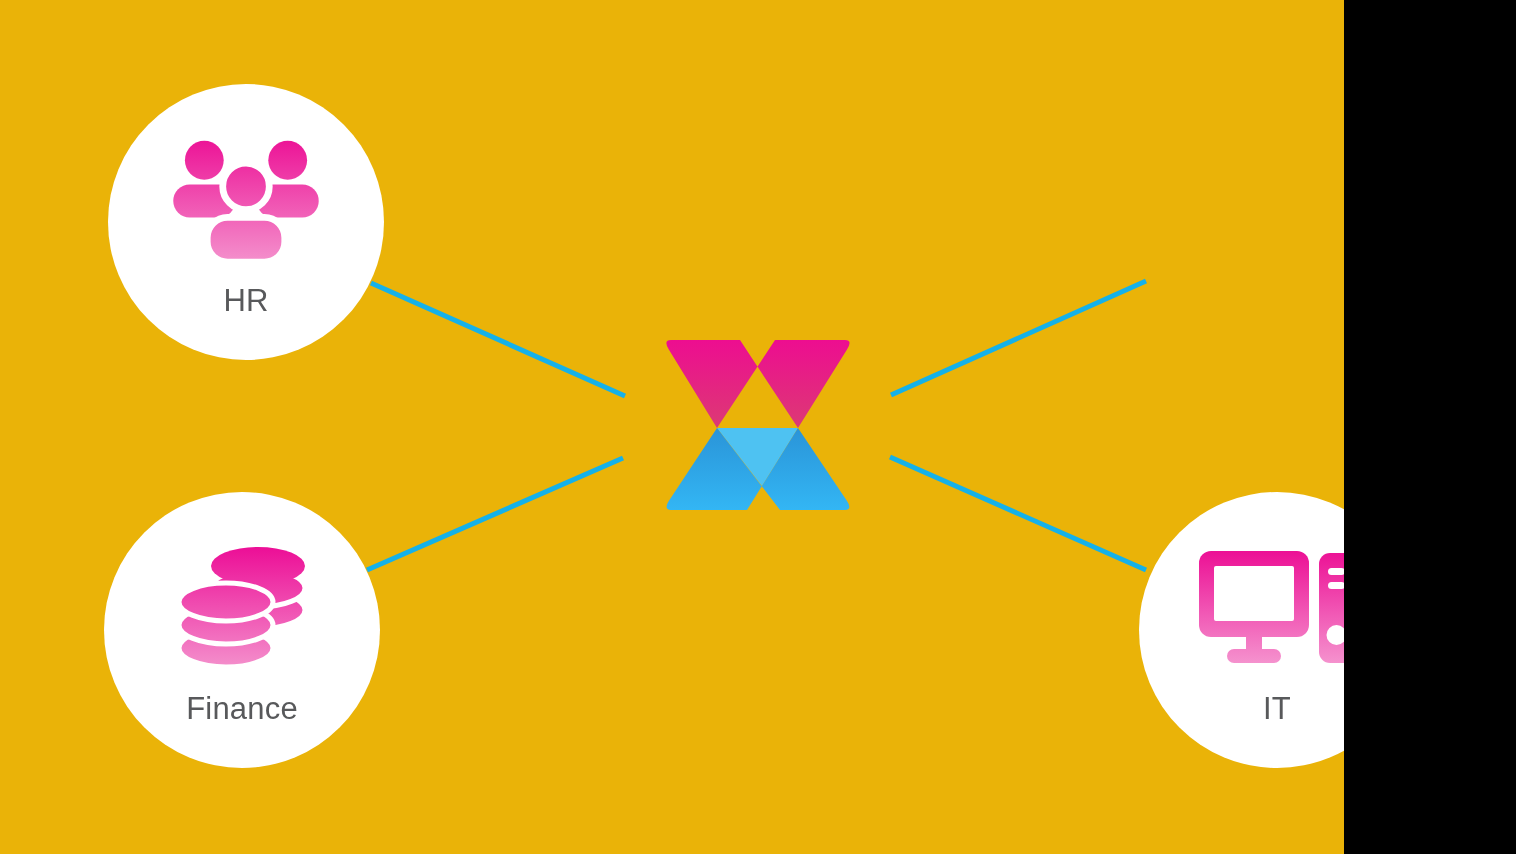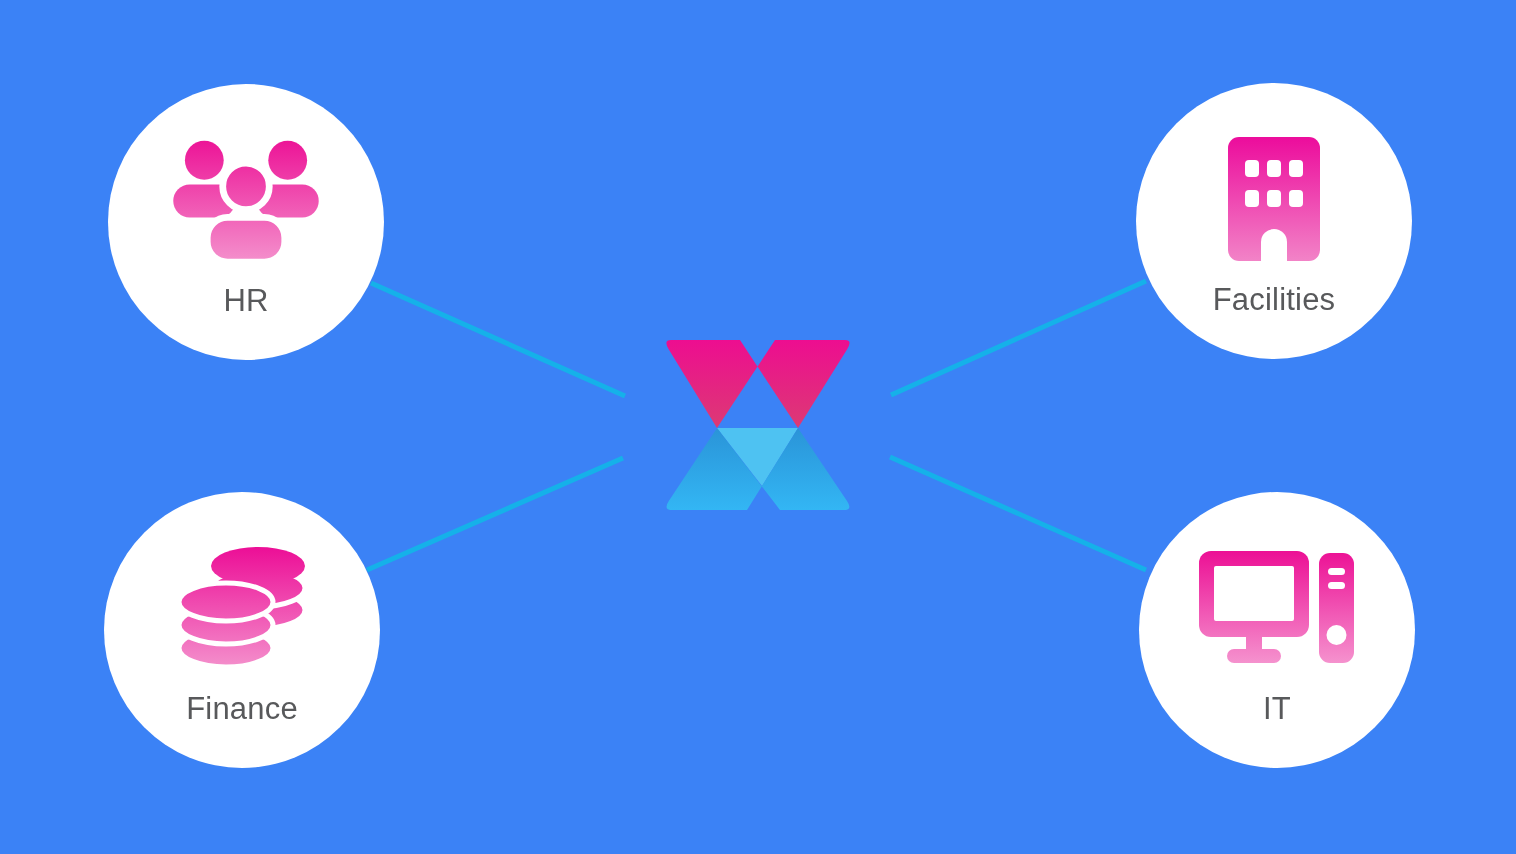--- a/index.html
+++ b/index.html
@@ -1,19 +1,19 @@
 <!DOCTYPE html>
 <html><head>
 <meta charset="utf-8">
 <style>
   html,body{margin:0;padding:0;background:#000;}
   #stage{
     position:relative;
-    width:1516px;height:854px;
-    background:#3b82f6;
+    width:1344px;height:854px;
+    background:#eab308;
     overflow:hidden;
     font-family:"Liberation Sans","DejaVu Sans",sans-serif;
   }
   .connectors{position:absolute;left:0;top:0;pointer-events:none;}
   .node{
     position:absolute;
     width:276px;height:276px;
     border-radius:50%;
     background:#fff;
     display:flex;flex-direction:column;align-items:center;
@@ -64,41 +64,20 @@
         <circle cx="123" cy="25" r="20" fill="url(#gHr)"></circle>
         <rect x="5" y="50" width="64" height="34" rx="17" fill="url(#gHr)"></rect>
         <rect x="91" y="50" width="64" height="34" rx="17" fill="url(#gHr)"></rect>
         <circle cx="80" cy="52" r="24" fill="url(#gHr)" stroke="#fff" stroke-width="7"></circle>
         <rect x="40" y="84" width="80" height="46" rx="21" fill="url(#gHr)" stroke="#fff" stroke-width="7"></rect>
       </svg>
     </div>
     <div class="node-label">HR</div>
   </div>
 
-  <div class="node" id="node-facilities">
-    <div class="icon-box">
-      <svg width="92" height="124" viewBox="0 0 92 124">
-        <defs>
-          <linearGradient id="gFac" gradientUnits="userSpaceOnUse" x1="0" y1="0" x2="0" y2="124">
-            <stop offset="0" stop-color="#EC0C9C"></stop>
-              <stop offset="1" stop-color="#F283C7"></stop>
-          </linearGradient>
-        </defs>
-        <rect x="0" y="0" width="92" height="124" rx="11" fill="url(#gFac)"></rect>
-        <rect x="17" y="23" width="14" height="17" rx="4" fill="#fff"></rect>
-        <rect x="39" y="23" width="14" height="17" rx="4" fill="#fff"></rect>
-        <rect x="61" y="23" width="14" height="17" rx="4" fill="#fff"></rect>
-        <rect x="17" y="53" width="14" height="17" rx="4" fill="#fff"></rect>
-        <rect x="39" y="53" width="14" height="17" rx="4" fill="#fff"></rect>
-        <rect x="61" y="53" width="14" height="17" rx="4" fill="#fff"></rect>
-        <path d="M33 124 L33 105 A13 13 0 0 1 59 105 L59 124 Z" fill="#fff"></path>
-      </svg>
-    </div>
-    <div class="node-label">Facilities</div>
-  </div>
 
   <div class="node" id="node-it">
     <div class="icon-box">
       <svg width="157" height="114" viewBox="0 0 157 114">
         <defs>
           <linearGradient id="gIt" gradientUnits="userSpaceOnUse" x1="0" y1="0" x2="0" y2="114">
             <stop offset="0" stop-color="#EC1095"></stop>
               <stop offset="1" stop-color="#F594CF"></stop>
           </linearGradient>
         </defs>

